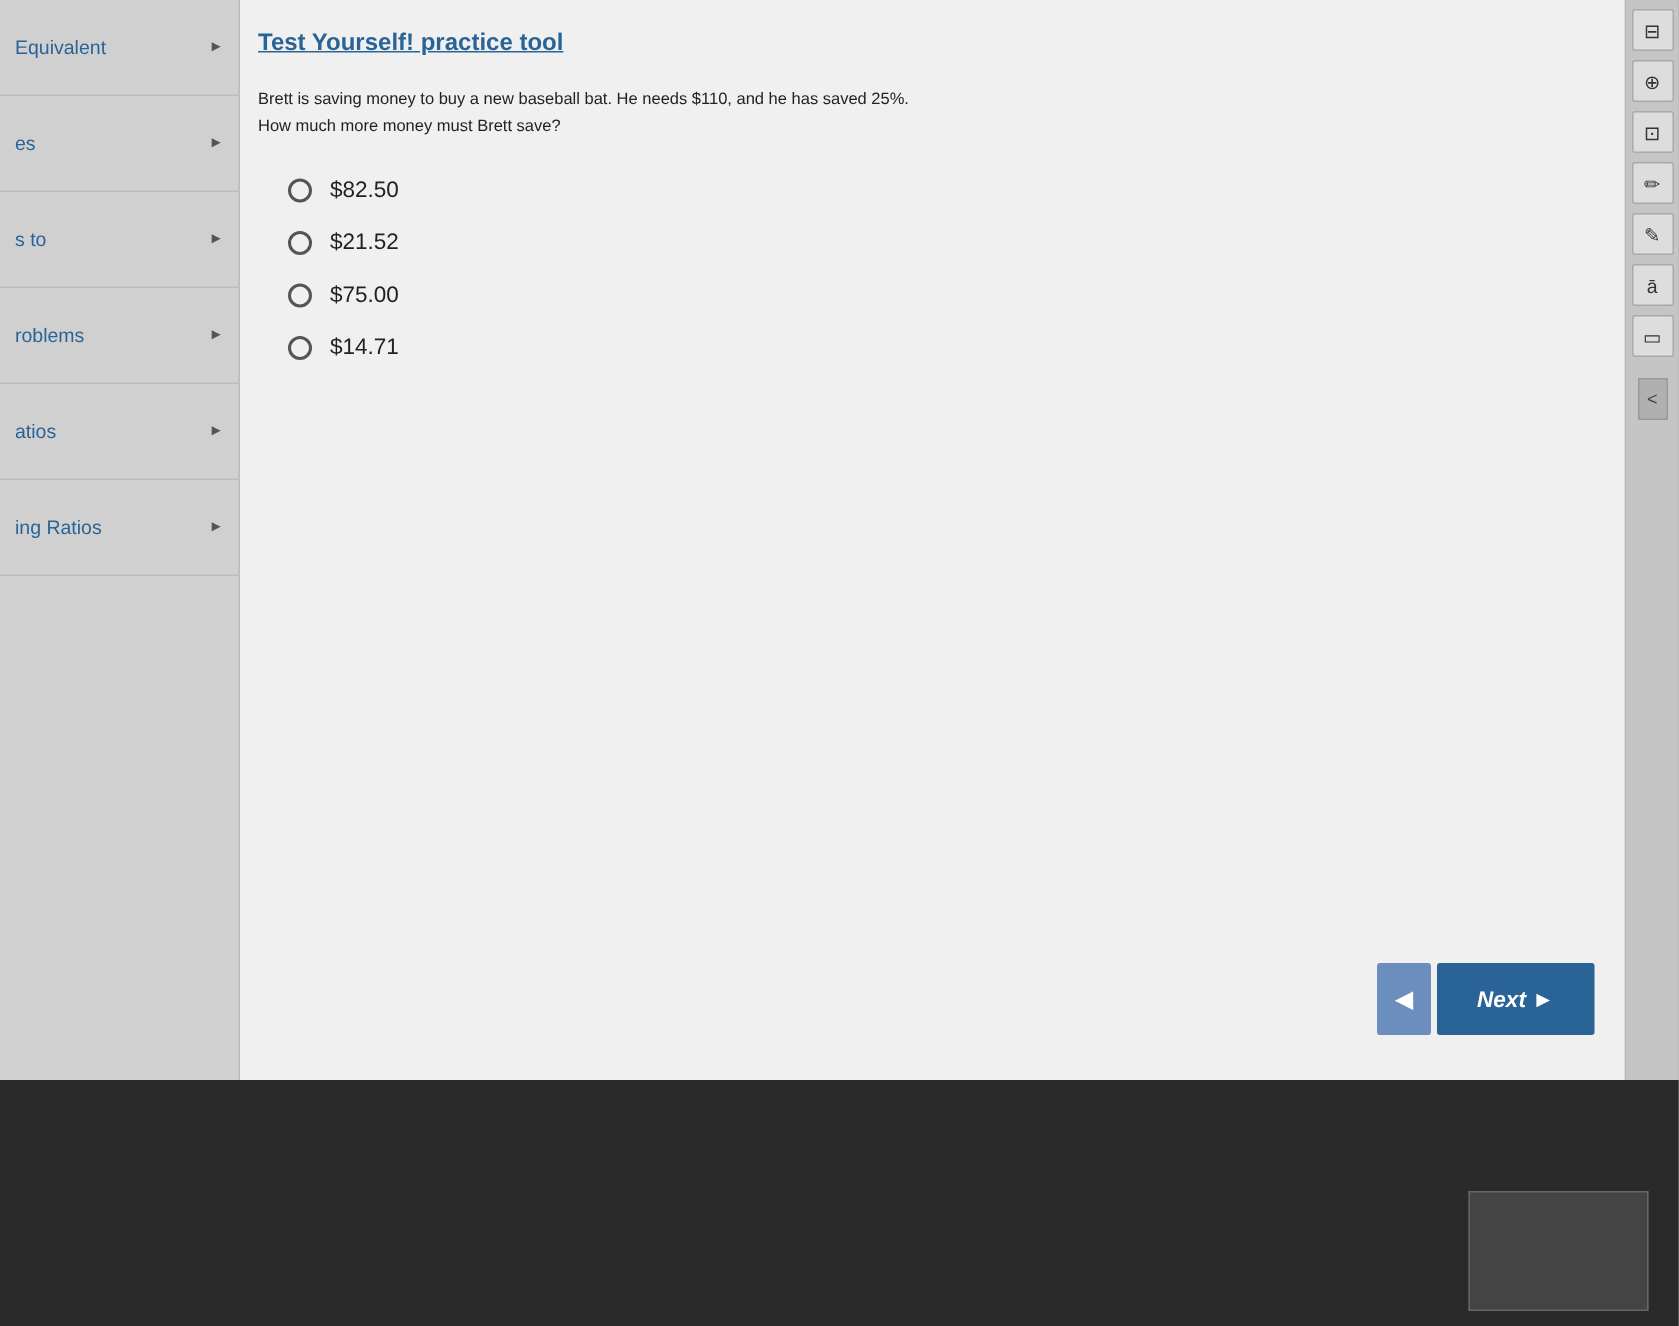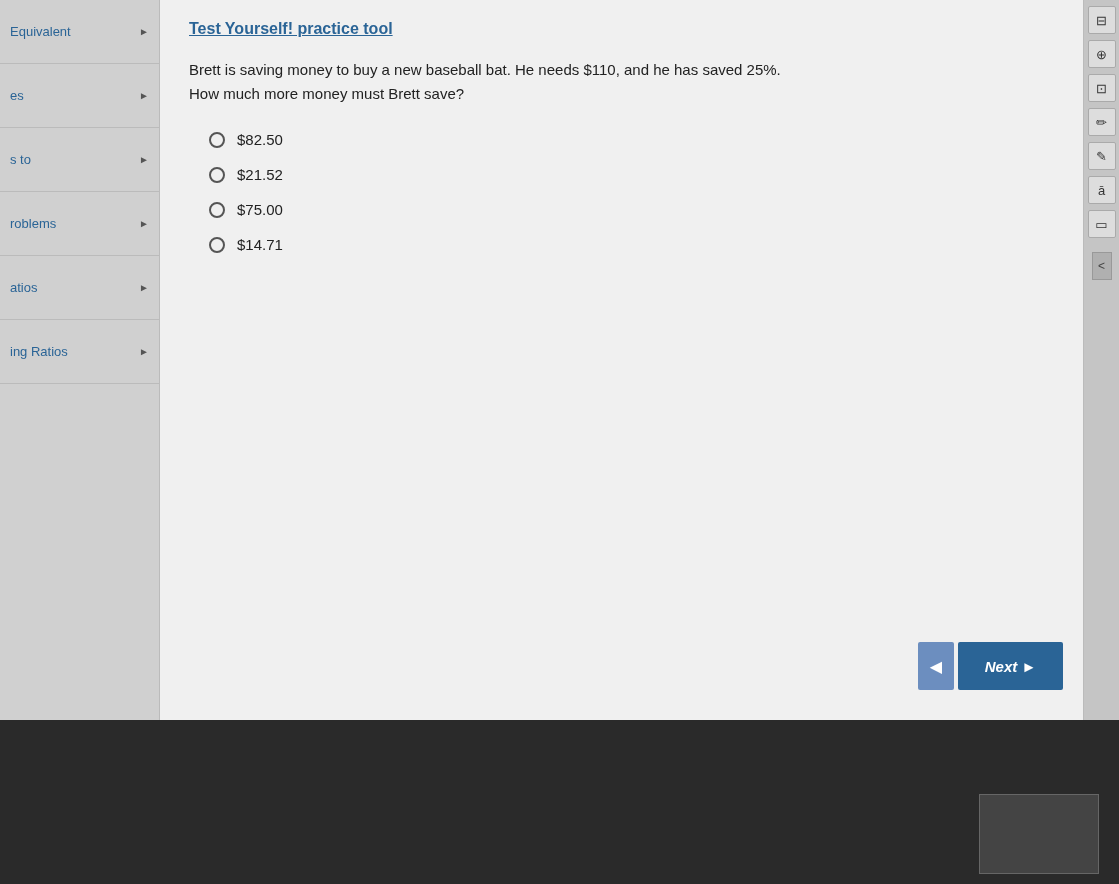--- a/index.html
+++ b/index.html
@@ -43,34 +43,34 @@
 
     .sidebar-chevron {
       color: #555;
       font-size: 10px;
     }
 
     
     .main-content {
       flex: 1;
       background: #f0f0f0;
-      padding: 20px 29px;
+      padding: 20px 12px;
       position: relative;
     }
 
     .tool-title {
       font-size: 16px;
       font-weight: bold;
       color: #2a6496;
       text-decoration: underline;
       margin-bottom: 20px;
     }
 
     .question-text {
-      font-size: 15px;
+      font-size: 11px;
       color: #222;
       margin-bottom: 25px;
       line-height: 1.6;
     }
 
     .answer-options {
       display: flex;
       flex-direction: column;
       gap: 18px;
       margin-left: 20px;

